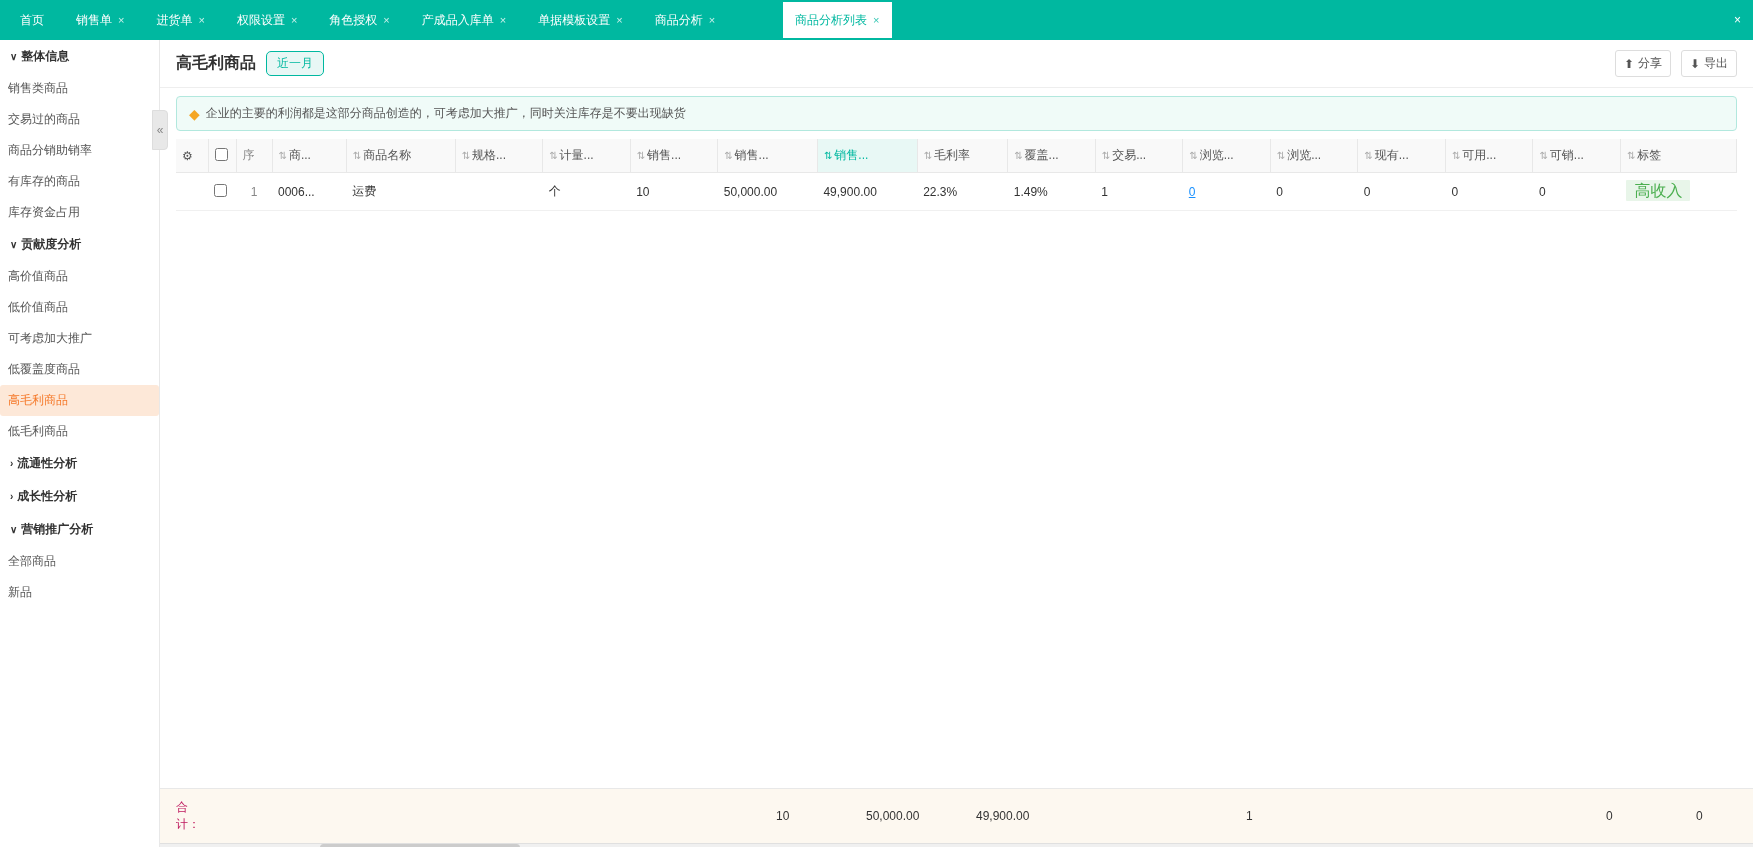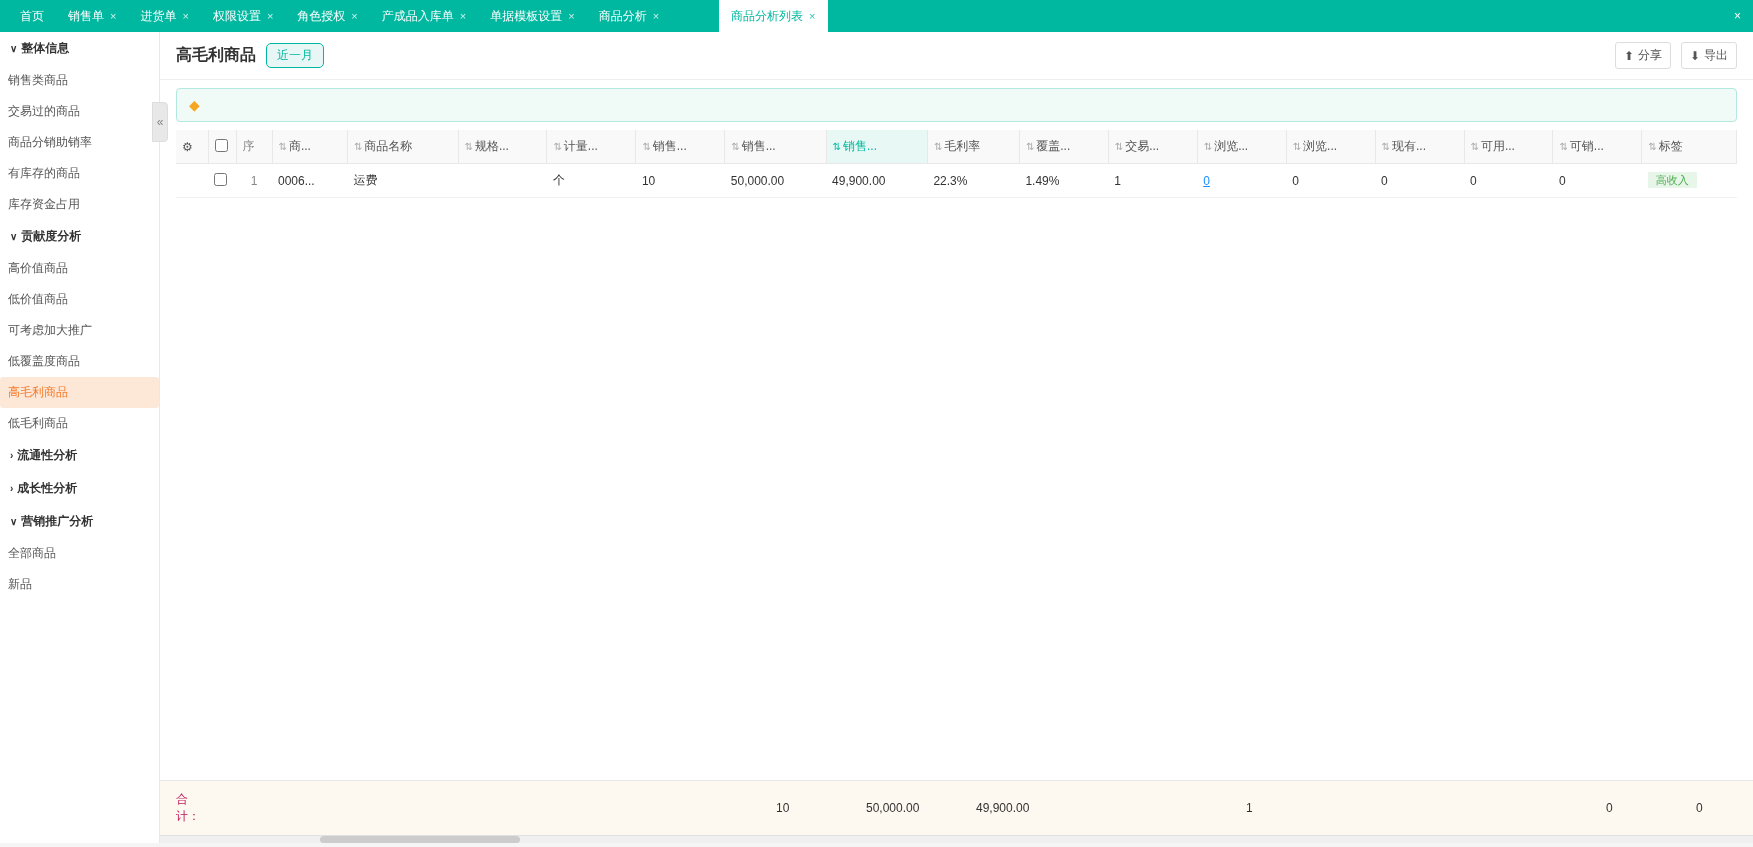--- a/index.html
+++ b/index.html
@@ -3,23 +3,23 @@
   <meta charset="utf-8">
   <style>
     * { box-sizing: border-box; margin: 0; padding: 0; font-family: 'Microsoft YaHei', Arial, sans-serif; font-size: 12px; }
     body { background: #f5f5f5; overflow: hidden; }
 
     
     .top-nav {
       display: flex;
       align-items: center;
       background: #00b8a0;
-      height: 32px;
+      height: 40px;
       padding: 0 8px;
-      gap: 0;
+      gap: 8px;
       justify-content: flex-end;
     }
     .top-nav .nav-item {
       display: flex;
       align-items: center;
       color: #fff;
       padding: 0 12px;
       height: 36px;
       cursor: pointer;
       white-space: nowrap;
@@ -215,21 +215,21 @@
     tbody td {
       padding: 8px 6px;
       color: #333;
       white-space: nowrap;
     }
     .tag-high-income {
       background: #e8f5e9;
       color: #4caf50;
       padding: 2px 8px;
       border-radius: 1px;
-      font-size: 11px;
+      font-size: 16px;
     }
     .link-style { color: #1890ff; text-decoration: underline; cursor: pointer; }
 
     
     .footer-summary {
       background: #fdf8f0;
       border-top: 1px solid #e8e8e8;
       padding: 10px 16px;
       display: flex;
       align-items: center;
@@ -384,20 +384,21 @@
         </button>
         <button class="action-btn">
           <span>⬇</span>
           <span>导出</span>
         </button>
       </div>
     </div>
 
     <div class="info-banner">
       <span class="info-icon">◆</span>
+      <span>企业的主要的利润都是这部分商品创造的，可考虑加大推广，同时关注库存是不要出现缺货</span>
     </div>
 
     <div class="table-container">
       <table>
         <thead>
           <tr>
             <th style="width:32px;">
               <span>⚙</span>
             </th>
             <th style="width:28px;">

